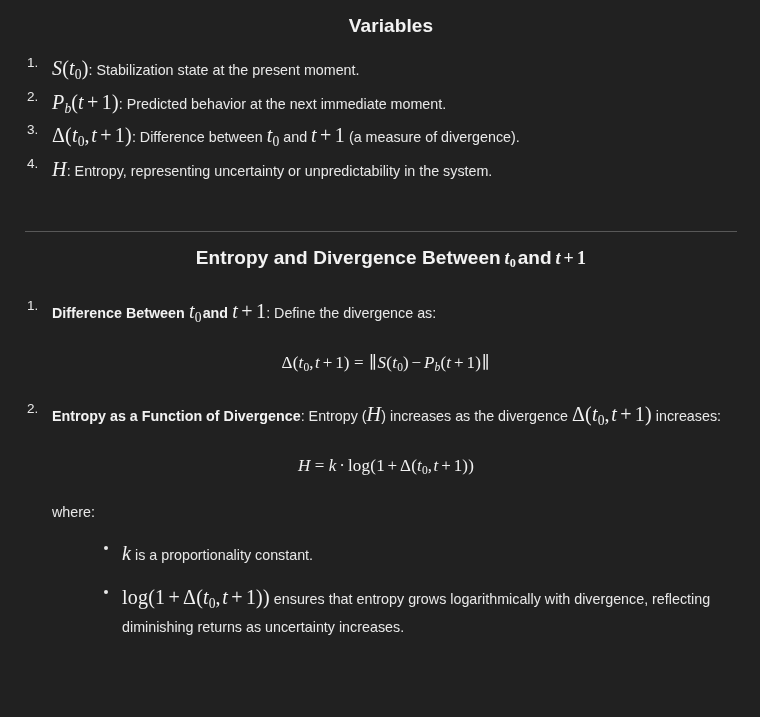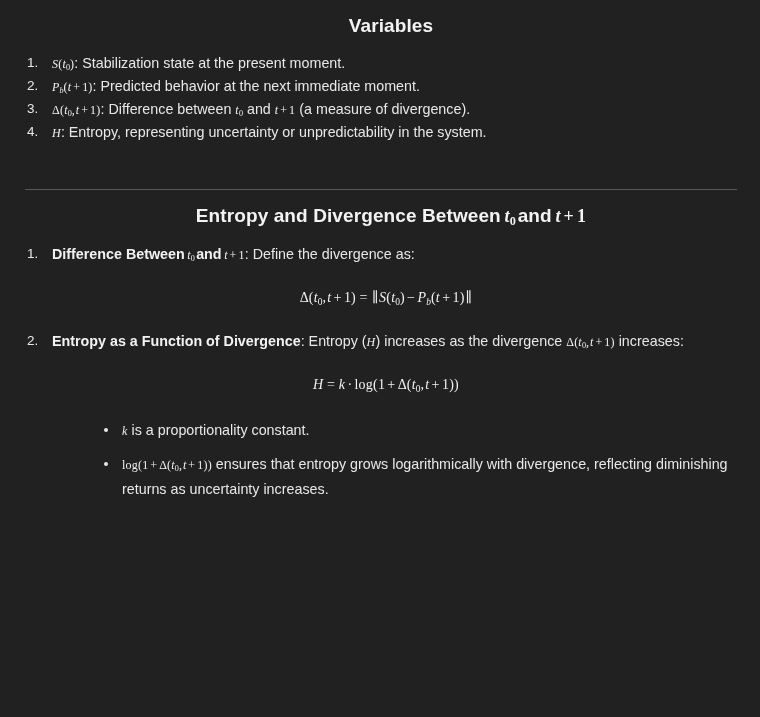--- a/index.html
+++ b/index.html
@@ -56,21 +56,21 @@
     content: counter(li) ".";
     position: absolute;
     left: -25px;
     top: 0;
     font-size: 13.5px;
     color: #e8e8e8;
   }
   .li-gap-1 > li { margin-bottom: 15px; }
   .li-gap-1 > li:first-child { margin-top: 14px; }
 
-  ol.num-list.tight > li:first-child { margin-top: 13px; }
+  ol.num-list.tight > li:first-child { margin-top: 24px; }
 
   
   ul.bullet-list {
     margin: 8px;
     padding: 0 0 0 62px;
     list-style: none;
   }
   ul.bullet-list > li {
     position: relative;
     font-size: 14.3px;
@@ -146,35 +146,35 @@
   }
   .math .paren {
     font-style: normal;
   }
   .math .norm {
     font-style: normal;
     padding: 0 0.04em;
   }
 
   .math-inline {
-    font-size: 12px;
+    font-size: 20px;
     vertical-align: baseline;
   }
   .math-head {
     font-size: 18px;
     font-weight: bold;
   }
 
   .display-math {
     text-align: center;
     margin: 20px 0 20px 0;
     padding-right: 40px;
   }
   .display-math .math {
-    font-size: 14px;
+    font-size: 17px;
   }
 
   .strong-label {
     font-weight: bold;
     color: #f2f2f2;
   }
 </style>
 </head>
 <body>
 
@@ -223,20 +223,21 @@
 
     </li>
 
     <li style="margin-top:18px;">
       <span class="strong-label">Entropy as a Function of Divergence</span><span>: Entropy (</span><span class="math math-inline"><span>H</span></span><span>) increases as the divergence </span><span class="math math-inline"><span class="up">Δ</span><span class="paren">(</span><span>t</span><sub class="num">0</sub><span class="comma">, </span><span>t</span><span class="op">+</span><span class="num">1</span><span class="paren">)</span></span><span> increases:</span>
 
       <div class="display-math">
         <span class="math"><span>H</span><span class="op"> = </span><span>k</span><span class="op">·</span><span class="up">log</span><span class="paren">(</span><span class="num">1</span><span class="op">+</span><span class="up">Δ</span><span class="paren">(</span><span>t</span><sub class="num">0</sub><span class="comma">, </span><span>t</span><span class="op">+</span><span class="num">1</span><span class="paren">)</span><span class="paren">)</span></span>
       </div>
 
+      <p class="where-label">where:</p>
 
       <ul class="bullet-list">
         <li>
           <span class="math math-inline"><span>k</span></span><span> is a proportionality constant.</span>
         </li>
         <li>
           <span class="math math-inline"><span class="up">log</span><span class="paren">(</span><span class="num">1</span><span class="op">+</span><span class="up">Δ</span><span class="paren">(</span><span>t</span><sub class="num">0</sub><span class="comma">, </span><span>t</span><span class="op">+</span><span class="num">1</span><span class="paren">)</span><span class="paren">)</span></span><span> ensures that entropy grows logarithmically with divergence, reflecting diminishing returns as uncertainty increases.</span>
         </li>
       </ul>
     </li>

